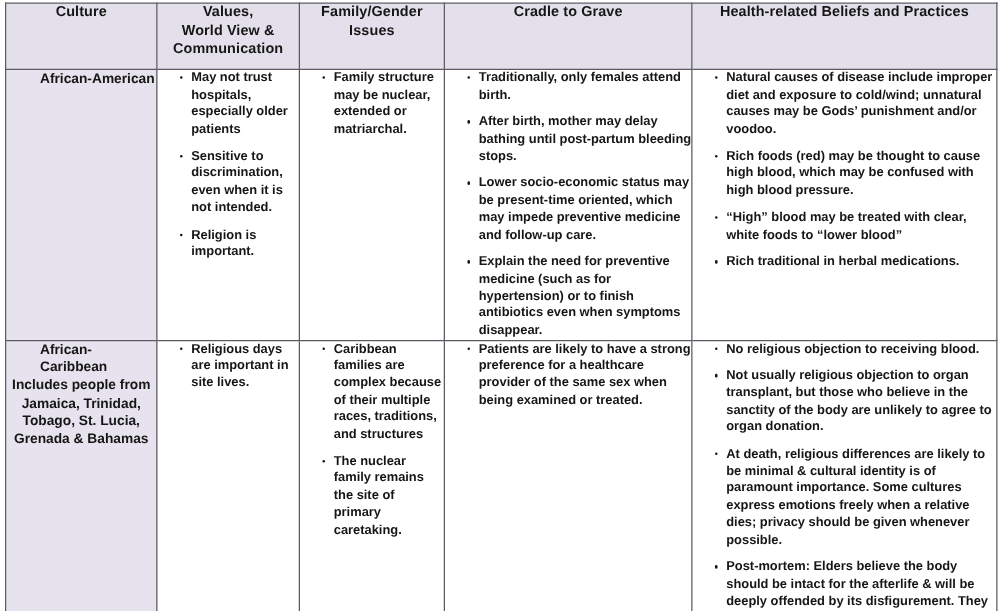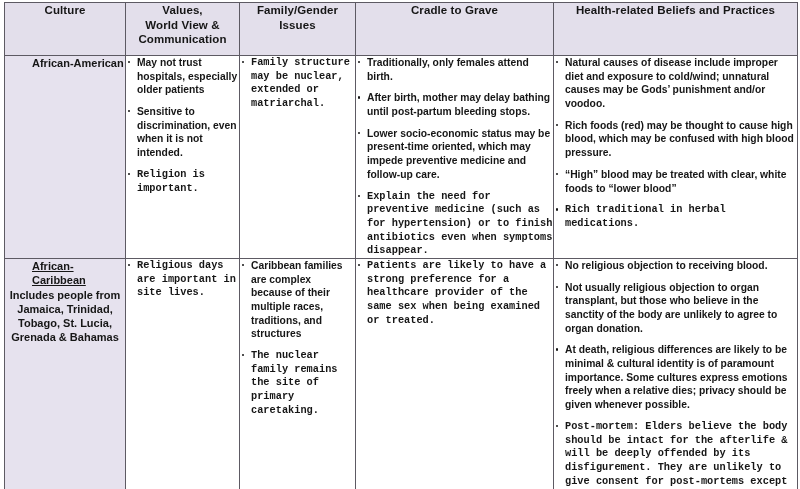--- a/index.html
+++ b/index.html
@@ -65,40 +65,38 @@
     font-size: 10.3px;
     font-weight: bold;
     line-height: 1.33;
   }
   .culture-name {
     display: block;
     font-weight: bold;
     margin-left: 27px;
   }
   .culture-name.underlined {
-    text-decoration: underline;
   }
   .culture-desc {
     display: block;
     font-weight: bold;
     text-align: center;
   }
   ul.bullets {
     list-style: none;
     margin: 0;
     padding: 0;
   }
   ul.bullets > li {
     position: relative;
     padding-left: 11px;
-    margin: 0 0 8px 0;
+    margin: 0 0 8px 16px;
   }
   ul.bullets > li:last-child {
     margin-bottom: 0;
-    font-family: Liberation Mono, monospace;
   }
   ul.bullets > li::before {
     content: "";
     position: absolute;
     left: 2px;
     top: 5px;
     width: 2.4px;
     height: 2.4px;
     border-radius: 50%;
     background: #161616;

